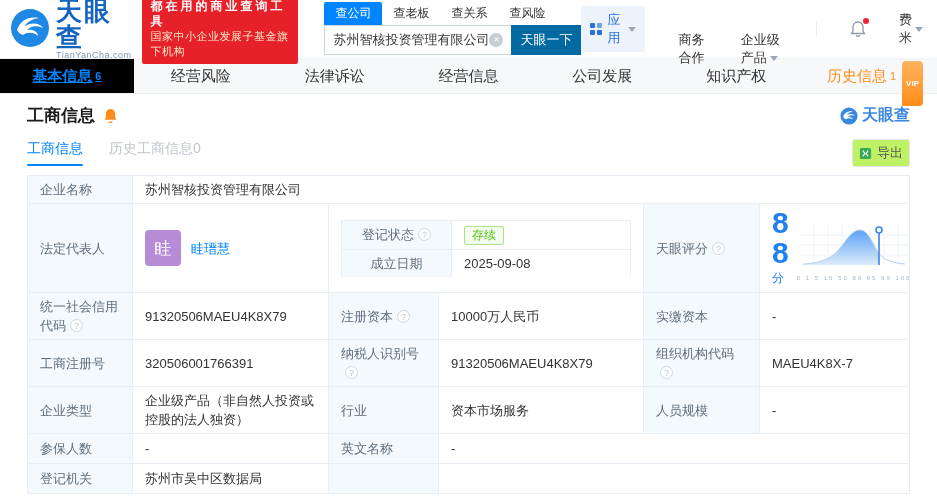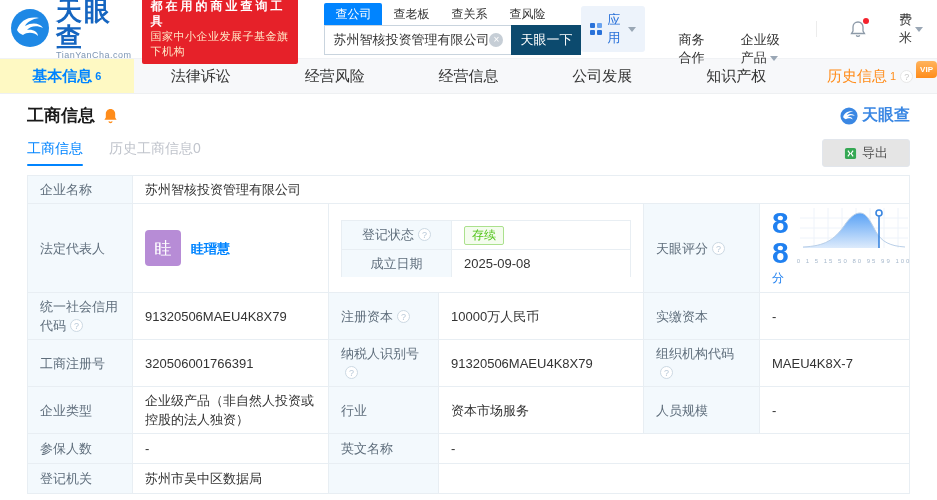--- a/index.html
+++ b/index.html
@@ -9,89 +9,89 @@
   
   .topbar { height:58px; display:flex; align-items:center; padding:0 14px 0 10px; background:#fff; }
   .logo { display:flex; align-items:center; gap:6px; }
   .logo-text .cn { font-size:26px; font-weight:bold; color:#1565c0; line-height:26px; letter-spacing:2px;}
   .logo-text .en { font-size:9px; color:#7d96b4; letter-spacing:.5px; }
   .slogan { margin-left:10px; background:#e62129; color:#fff; border-radius:2px; padding:5px 9px; line-height:15px; }
   .slogan .l1 { font-size:12px; font-weight:bold; letter-spacing:3px; }
   .slogan .l2 { font-size:11px; color:#ffe9c8; letter-spacing:.5px; }
 
   .searchblock { margin-left:26px; width:286px; }
-  .stabs { display:flex; align-items:center; height:22px; }
+  .stabs { display:flex; align-items:flex-end; height:22px; }
   .stab { font-size:12px; color:#333; padding:3px 11px; cursor:pointer; }
   .stab.active { background:#0084ff; color:#fff; border-radius:2px 2px 0 0; }
   .srow { display:flex; }
   .sinput { flex:1; height:30px; border:1px solid #c9d4de; border-right:none; display:flex; align-items:center; padding:0 8px; }
   .sinput .val { flex:1; font-size:13px; color:#333; white-space:nowrap; overflow:hidden; }
   .clear-ic { width:14px; height:14px; border-radius:50%; background:#c6ced6; color:#fff; font-size:10px; line-height:14px; text-align:center; cursor:pointer; }
-  .sbtn { width:70px; height:30px; background:#0c4a6e; color:#fff; font-size:13px; border:none; cursor:pointer; }
+  .sbtn { width:70px; height:30px; background:#0369a1; color:#fff; font-size:13px; border:none; cursor:pointer; }
 
   .topmenu { margin-left:auto; display:flex; align-items:center; gap:33px; font-size:13px; color:#333; }
   .apps-pill { display:flex; align-items:center; gap:5px; background:#edf3fb; border-radius:3px; padding:5px 9px; cursor:pointer; color:#2a72d9;}
   .grid-ic { display:inline-grid; grid-template-columns:5px 5px; grid-gap:2px; }
   .grid-ic i { width:5px; height:5px; background:#2a72d9; border-radius:1px; }
   .grid-ic i:nth-child(2){ background:#6aa3ef; }
   .caret { display:inline-block; width:0; height:0; border-left:4px solid transparent; border-right:4px solid transparent; border-top:5px solid #9aa7b5; margin-left:3px; vertical-align:middle;}
   .vip-link { color:#ff8000; display:flex; align-items:center; gap:4px; cursor:pointer; }
   .vip-link .caret{ border-top-color:#ffb06a; }
   .menu-item { cursor:pointer;margin-top:39px; }
   .divider-v { width:1px; height:16px; background:#ececec; }
   .bell-wrap { position:relative; cursor:pointer; display:flex; }
   .red-dot { position:absolute; top:-3px; right:-3px; width:6px; height:6px; border-radius:50%; background:#f5222d; }
   .user { display:flex; align-items:center; cursor:pointer; }
 
   
   .tabbar { height:36px; display:flex; background:#f7f8fa; border-top:1px solid #f0f2f5; border-bottom:1px solid #eef0f2; }
   .ntab { flex:1; display:flex; align-items:center; justify-content:center; font-size:15px; color:#333; cursor:pointer; position:relative; }
-  .ntab.active { background:#fef9c3; color:#0084ff; font-weight:bold; }
+  .ntab.active { background:#000000; color:#0084ff; font-weight:bold;text-decoration:underline; }
   .ntab .cnt { font-size:11px; margin-left:3px; color:#0084ff; }
   .ntab.hist { color:#ff8c1a; }
   .ntab.hist .cnt { color:#ff8c1a; }
-  .vip-tag { position:absolute; top:2px; right:0; background:linear-gradient(180deg,#ffb45e,#ff8c1a); color:#fff; font-size:8px; font-weight:bold; padding:4px 4px; border-radius:4px 4px 4px 0; }
+  .vip-tag { position:absolute; top:2px; right:14px; background:linear-gradient(180deg,#ffb45e,#ff8c1a); color:#fff; font-size:8px; font-weight:bold; padding:18px 4px; border-radius:4px 4px 4px 0; }
   .q { display:inline-block; width:13px; height:13px; border:1px solid #ccd9e3; border-radius:50%; color:#b9c9d8; font-size:9px; line-height:12px; text-align:center; margin-left:4px; vertical-align:1px; background:#fff;}
   .q::after{ content:"?"; }
   .q.orange{ border-color:#e8e8e8; color:#c9c9c9; }
 
   
   .main { padding:10px 27px 0 27px; }
   .sec-head { display:flex; align-items:center; }
   .sec-title { font-size:17px; font-weight:bold; color:#1a1a1a; }
   .bell-org { margin-left:8px; display:flex; }
   .watermark { margin-left:auto; display:flex; align-items:center; gap:4px; color:#2a7de1; font-size:16px; font-weight:bold; opacity:.92; }
 
   .subtab-row { display:flex; align-items:center; margin-top:12px; }
   .subtab { font-size:14px; padding-bottom:8px; position:relative; cursor:pointer; margin-right:26px; }
   .subtab.active { color:#0084ff; }
   .subtab.active::after { content:""; position:absolute; left:0; right:0; bottom:0; height:2px; background:#0084ff; border-radius:1px; }
   .subtab.dim { color:#c0c4cc; }
-  .export-btn { margin-left:auto; display:flex; align-items:center; gap:5px; border:1px solid #e2e6ec; border-radius:3px; background:#e5e5e5; padding:4px 21px; font-size:13px; color:#555; cursor:pointer; }
+  .export-btn { margin-left:auto; display:flex; align-items:center; gap:5px; border:1px solid #e2e6ec; border-radius:3px; background:#bef264; padding:4px 6px; font-size:13px; color:#555; cursor:pointer; }
 
   
   table.info { border-collapse:collapse; width:883px; margin-top:8px; table-layout:fixed; border:1px solid #e8eef3; }
   table.info td { border:1px solid #e8eef3; padding:4px 12px; line-height:19px; font-size:13px; vertical-align:middle; word-break:break-all; }
   td.lbl { background:#f3f9fd; color:#5f6e7c; }
   td.val { color:#333; background:#fff; }
   td.p0 { padding:0; }
   .itable { border-collapse:collapse; width:100%; height:100%; table-layout:fixed; }
   .itable td { border:none; border-bottom:1px solid #e8eef3; padding:4px 12px; }
   .itable tr:last-child td { border-bottom:none; }
   .itable td.lbl { border-right:1px solid #e8eef3;text-align:center; }
   tr.r1 { height:28px; } tr.r2 { height:62px; }
   tr.r3,tr.r4,tr.r5,tr.r7,tr.r8 { height:30px; }
   tr.r6 { height:46px; }
 
   .rep { display:flex; align-items:center; gap:10px; }
   .avatar { width:36px; height:36px; border-radius:4px; background:#b78cd6; color:#fff; font-size:17px; display:flex; align-items:center; justify-content:center; }
-  a.lnk { color:#0084ff; text-decoration:none; cursor:pointer;font-weight:bold; }
+  a.lnk { color:#0084ff; text-decoration:none; cursor:pointer; }
   .status-badge { display:inline-block; font-size:12px; color:#52c41a; background:#f4fcee; border:1px solid #abe18d; border-radius:2px; padding:0 7px; line-height:17px; }
 
-  .scorecell { display:flex; align-items:flex-start; gap:8px; }
+  .scorecell { display:flex; align-items:flex-end; gap:8px; }
   .score-num { color:#2080f0; font-weight:bold; font-size:30px; line-height:30px; }
   .score-unit { color:#2080f0; font-size:12px; }
   .score-chart { display:flex; flex-direction:column; align-items:center; }
   .axis { font-size:6px; color:#a6b8cc; letter-spacing:2px; white-space:nowrap; }
 </style>
 </head>
 <body>
 
 <header class="topbar">
   <div class="logo">
@@ -157,24 +157,24 @@
     </span>
   </div>
 </header>
 
 <nav class="tabbar">
   <div class="ntab active">
     <span>基本信息</span>
     <span class="cnt">6</span>
   </div>
   <div class="ntab">
+      <span>经营风险</span>
+    </div>
+  <div class="ntab">
       <span>法律诉讼</span>
-    </div>
-  <div class="ntab">
-      <span>经营风险</span>
     </div>
   <div class="ntab">
       <span>经营信息</span>
     </div>
   <div class="ntab">
       <span>公司发展</span>
     </div>
   <div class="ntab">
       <span>知识产权</span>
     </div>

